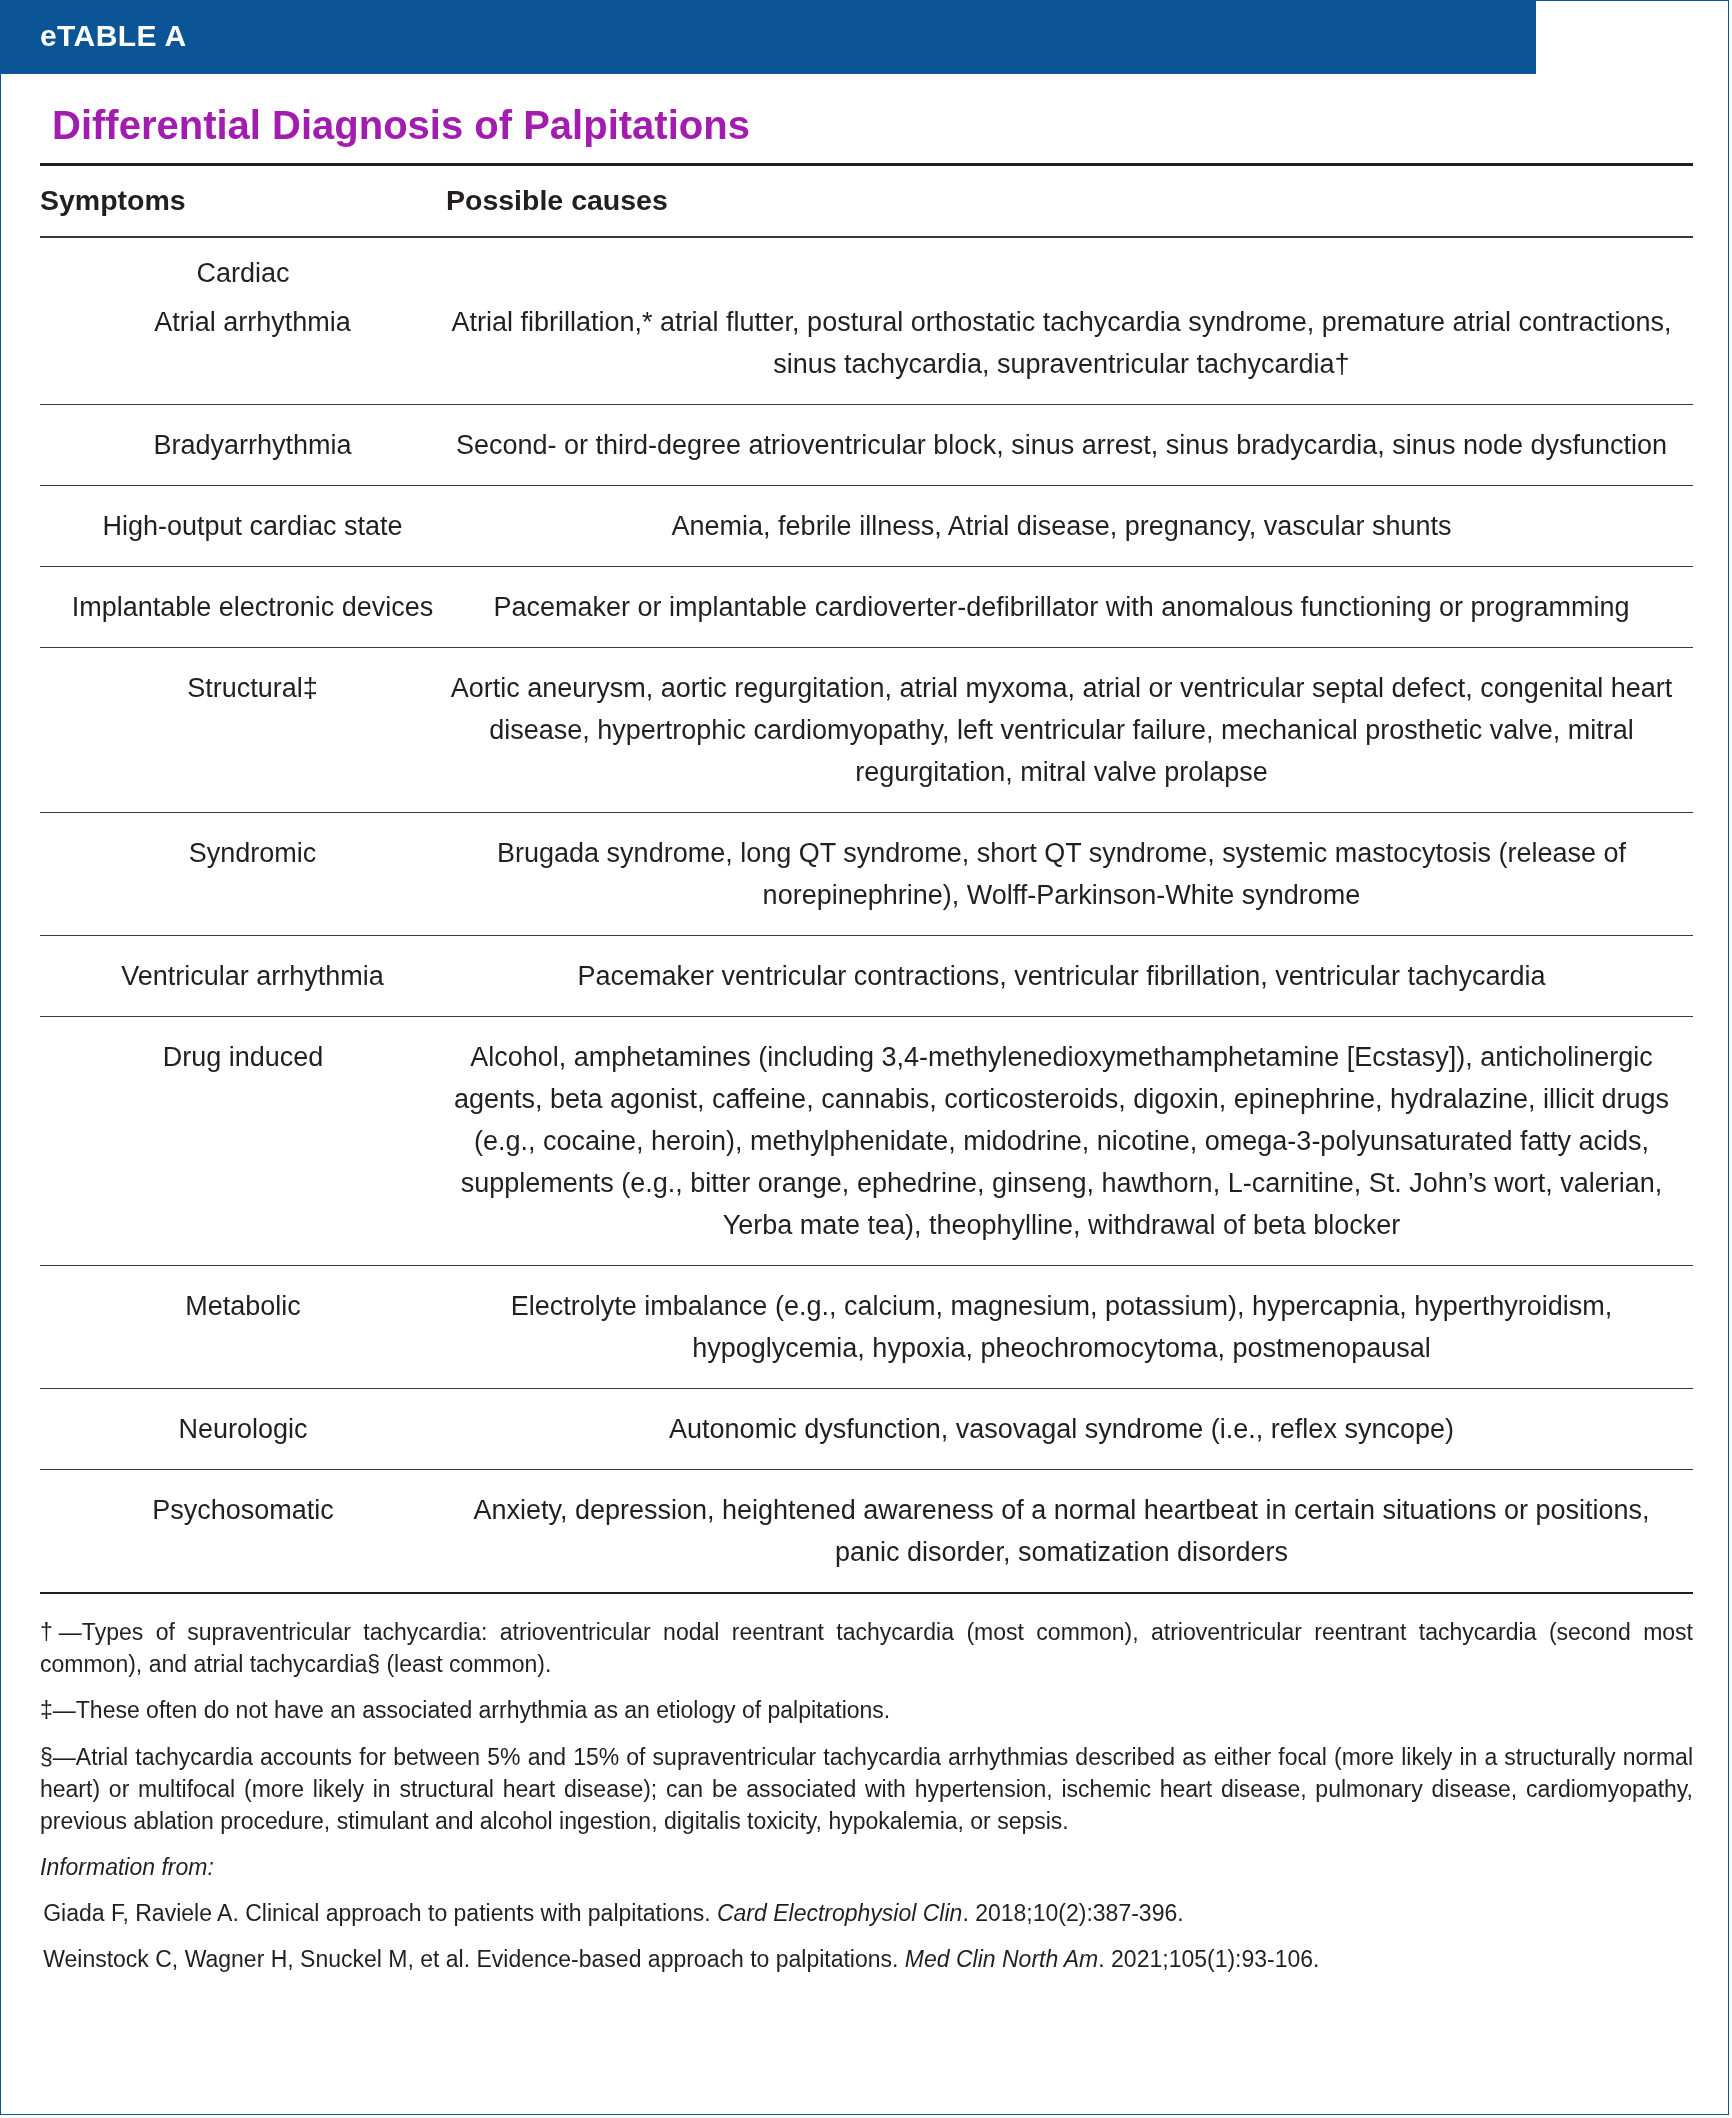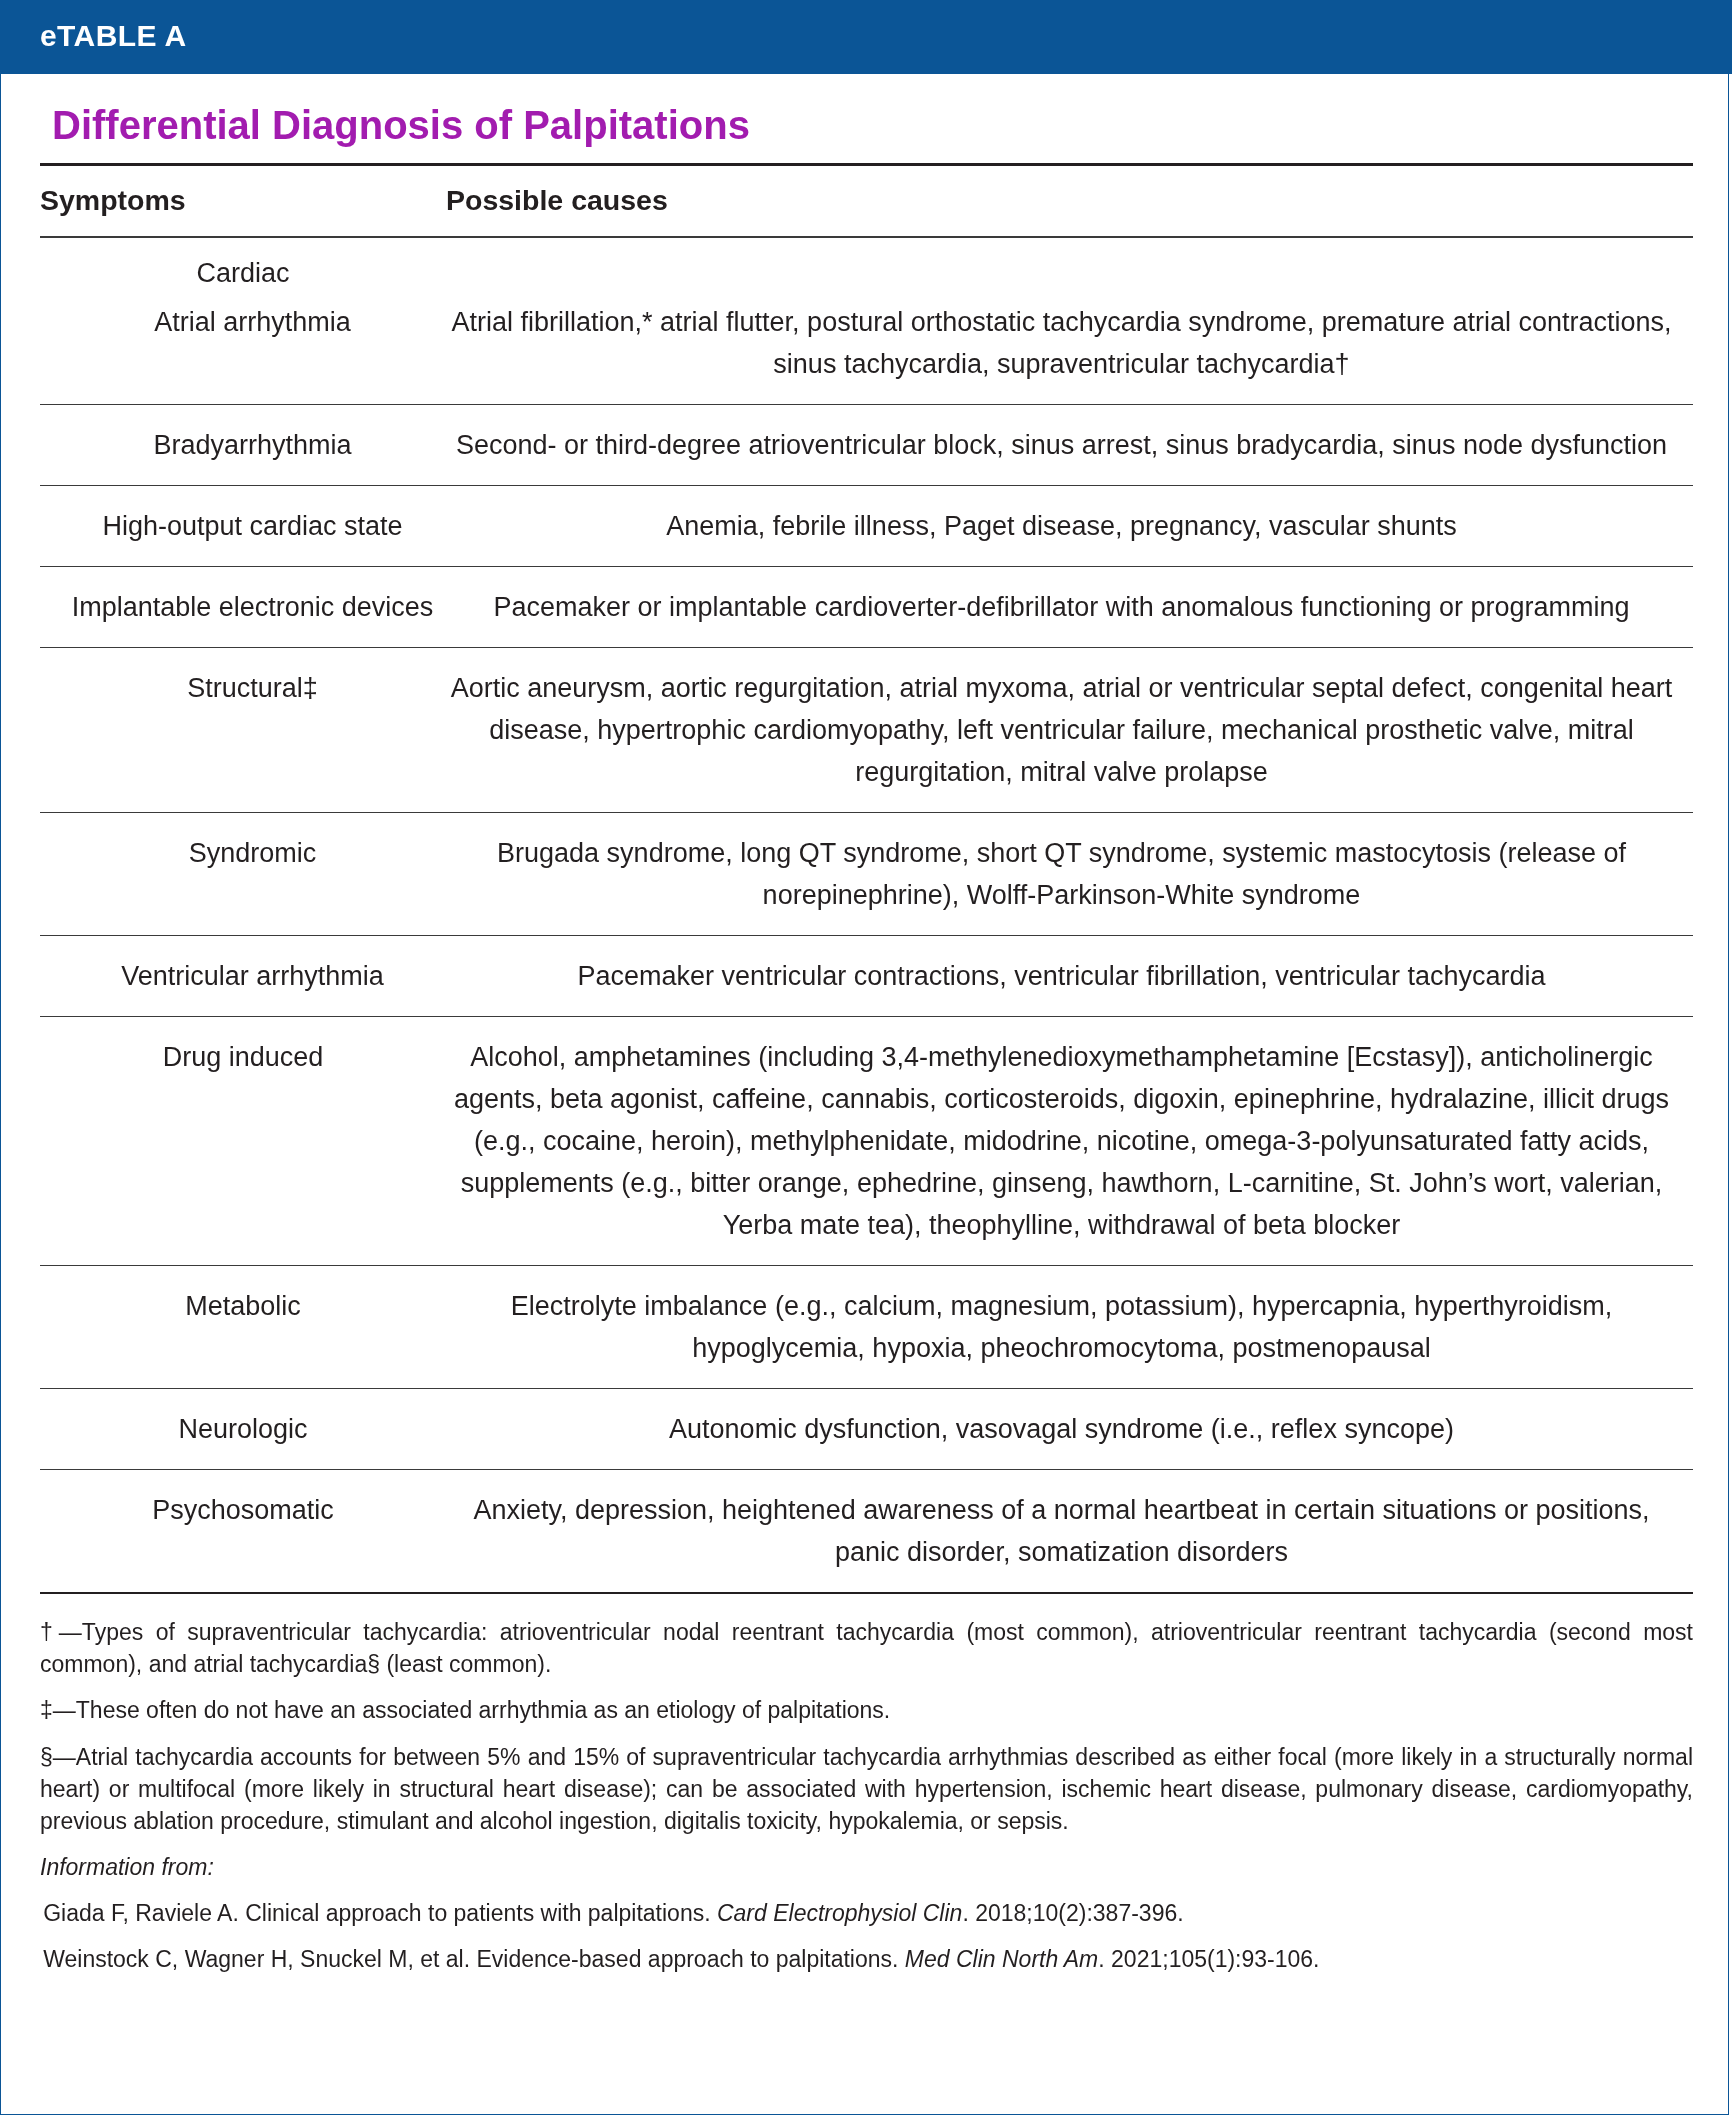--- a/index.html
+++ b/index.html
@@ -1,19 +1,19 @@
 <!DOCTYPE html>
 <html style="font-size:12.7px"><head>
 <meta charset="utf-8">
 <style>
   html, body { margin:0; padding:0; }
   body { width:1732px; height:2119px; background:#ffffff; position:relative; overflow:hidden;
          font-family:"Liberation Sans", "DejaVu Sans", sans-serif; color:#231f20; }
   .frame { position:absolute; left:0; top:0; width:1729px; height:2115px; border:1.6px solid #0b5596; box-sizing:border-box; }
-  .header { position:absolute; left:0; top:0; width:1732px; height:74px; background:#0b5596; }
+  .header { position:absolute; left:0; top:0; width:1536px; height:74px; background:#0b5596; }
   .header-title { position:absolute; left:40px; top:19px; font-size:30px; font-weight:bold; color:#ffffff; letter-spacing:0.4px; }
   .title { position:absolute; left:52px; top:103px; font-size:40px; font-weight:bold; color:#a21caf; }
   .rule-thick { position:absolute; left:40px; width:1653px; height:3.2px; background:#231f20; }
   .rule { position:absolute; left:40px; width:1653px; height:1.6px; background:#3a3a3a; }
   .colhead { position:absolute; top:184px; font-size:28.5px; font-weight:bold; }
   .table { position:absolute; left:40px; top:238px; width:1653px; }
   .row { position:relative; border-bottom:1.6px solid #3a3a3a; padding:19px 0 19px 0; display:flex;text-align:center; }
   .row.group { border-bottom:none; padding:14.3px 0 0 0; }
   .sym { width:406px; flex:0 0 406px; font-size:27px; line-height:42px; box-sizing:border-box; }
   .sym.indent { padding-left:19px; }
@@ -41,21 +41,21 @@
     <div class="row" style="padding-top: 6.3px;">
       <div class="sym indent">Atrial arrhythmia</div>
       <div class="cause">Atrial fibrillation,* atrial flutter, postural orthostatic tachycardia syndrome, premature atrial contractions, sinus tachycardia, supraventricular tachycardia†</div>
     </div>
     <div class="row">
       <div class="sym indent">Bradyarrhythmia</div>
       <div class="cause">Second- or third-degree atrioventricular block, sinus arrest, sinus bradycardia, sinus node dysfunction</div>
     </div>
     <div class="row">
       <div class="sym indent">High-output cardiac state</div>
-      <div class="cause">Anemia, febrile illness, Paget disease, pregnancy, vascular shunts</div>
+      <div class="cause">Anemia, febrile illness, Atrial disease, pregnancy, vascular shunts</div>
     </div>
     <div class="row">
       <div class="sym indent">Implantable electronic devices</div>
       <div class="cause">Pacemaker or implantable cardioverter-defibrillator with anomalous functioning or programming</div>
     </div>
     <div class="row">
       <div class="sym indent">Structural‡</div>
       <div class="cause">Aortic aneurysm, aortic regurgitation, atrial myxoma, atrial or ventricular septal defect, congenital heart disease, hypertrophic cardiomyopathy, left ventricular failure, mechanical prosthetic valve, mitral regurgitation, mitral valve prolapse</div>
     </div>
     <div class="row">

